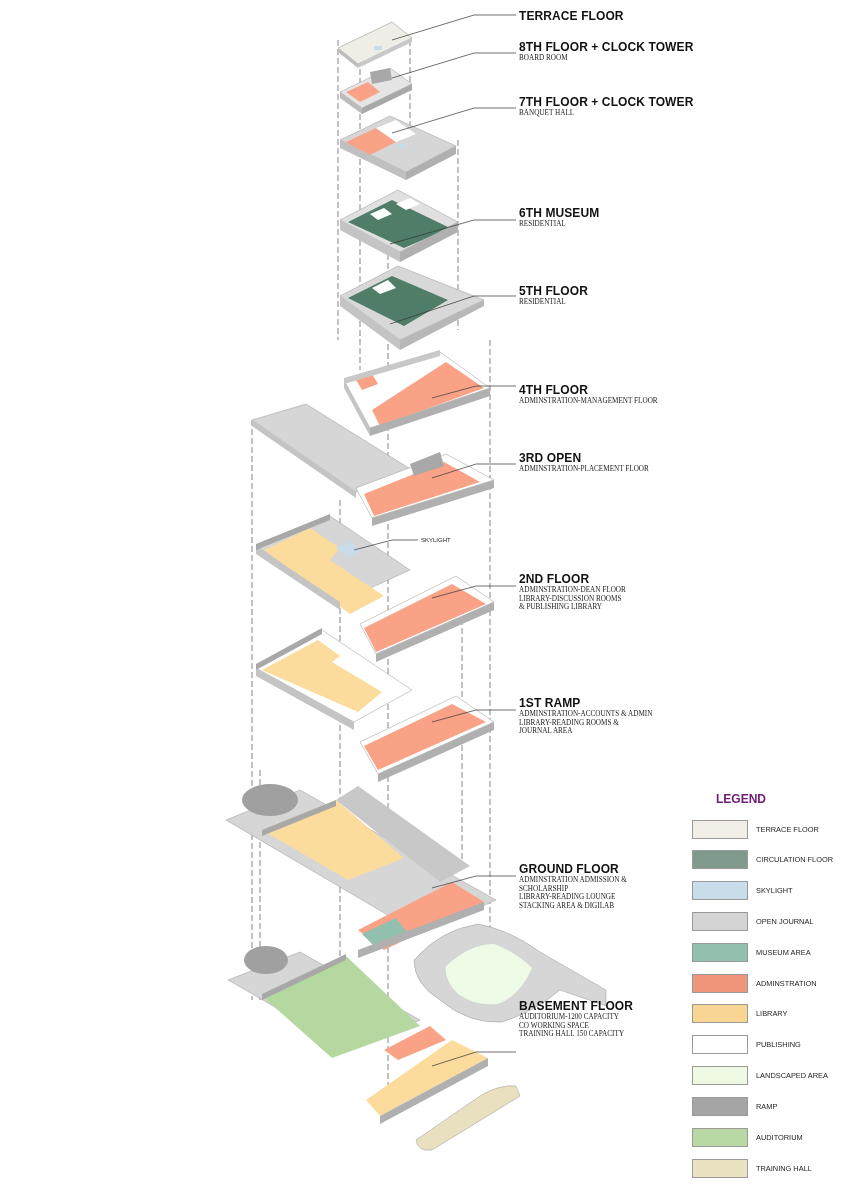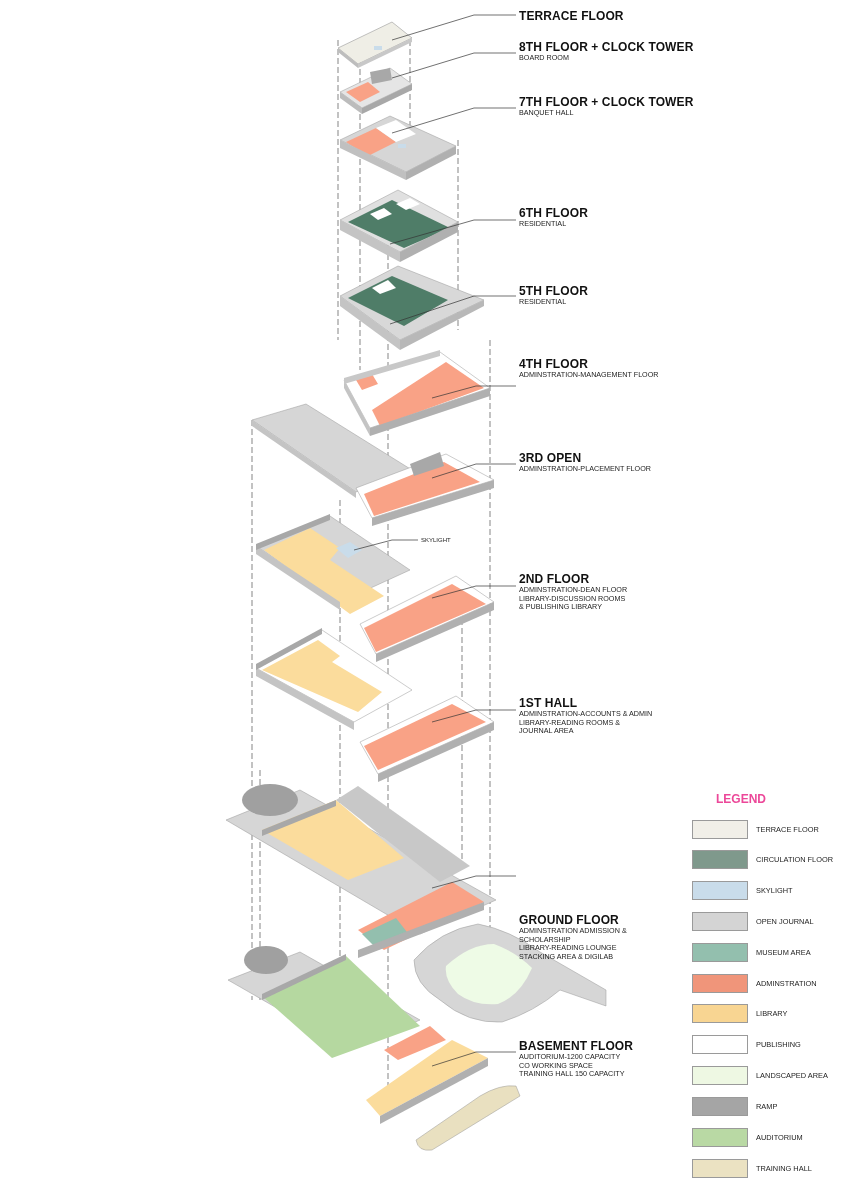--- a/index.html
+++ b/index.html
@@ -1,23 +1,23 @@
 <!DOCTYPE html>
 <html><head>
 <meta charset="utf-8">
 <style>
   html, body { margin: 0; padding: 0; background: #ffffff; }
   body { width: 842px; height: 1191px; position: relative; overflow: hidden; font-family: "Liberation Sans", sans-serif; }
   #diagram { position: absolute; left: 0; top: 0; width: 842px; height: 1191px; }
   .floor-label { position: absolute; left: 519px; }
   .floor-title { font-family: "Liberation Sans", sans-serif; font-weight: bold; font-size: 12px; color: #111; letter-spacing: 0.1px; line-height: 13px; white-space: nowrap; }
-  .floor-desc { font-family: Liberation Sans, sans-serif; font-size: 7.2px; color: #222; line-height: 8.6px; white-space: nowrap; text-transform: uppercase; }
+  .floor-desc { font-family: Liberation Serif, serif; font-size: 7.2px; color: #222; line-height: 8.6px; white-space: nowrap; text-transform: uppercase; }
   .skylight-note { position: absolute; left: 421px; top: 537px; font-size: 6px; color: #222; font-family: "Liberation Sans", sans-serif; }
   #legend { position: absolute; left: 690px; top: 790px; width: 152px; }
-  .legend-title { position: absolute; left: 26px; top: 2px; font-weight: bold; font-size: 12px; color: #ec4899; font-family: "Liberation Sans", sans-serif; }
+  .legend-title { position: absolute; left: 26px; top: 2px; font-weight: bold; font-size: 12px; color: #701a75; font-family: "Liberation Sans", sans-serif; }
   .legend-item { position: absolute; left: 2px; height: 20px; width: 150px; }
   .swatch { position: absolute; left: 0; top: 0; width: 56px; height: 19px; border: 1px solid #9a9a9a; box-sizing: border-box; }
   .legend-label { position: absolute; left: 64px; top: 5px; font-size: 7.4px; color: #222; white-space: nowrap; font-family: "Liberation Sans", sans-serif; }
 </style>
 </head>
 <body>
 
 <svg id="diagram" viewBox="0 0 842 1191" xmlns="http://www.w3.org/2000/svg">
 
   <g stroke="#333" stroke-width="0.6" stroke-dasharray="6,3" fill="none">
@@ -161,55 +161,55 @@
 </div>
 <div class="floor-label" style="top:41px">
   <div class="floor-title">8TH FLOOR + CLOCK TOWER</div>
   <div class="floor-desc">BOARD ROOM</div>
 </div>
 <div class="floor-label" style="top:96px">
   <div class="floor-title">7TH FLOOR + CLOCK TOWER</div>
   <div class="floor-desc">BANQUET HALL</div>
 </div>
 <div class="floor-label" style="top:207px">
-  <div class="floor-title">6TH FLOOR</div>
+  <div class="floor-title">6TH MUSEUM</div>
   <div class="floor-desc">RESIDENTIAL</div>
 </div>
 <div class="floor-label" style="top:285px">
   <div class="floor-title">5TH FLOOR</div>
   <div class="floor-desc">RESIDENTIAL</div>
 </div>
-<div class="floor-label" style="top:358px">
+<div class="floor-label" style="top:384px">
   <div class="floor-title">4TH FLOOR</div>
   <div class="floor-desc">ADMINSTRATION-MANAGEMENT FLOOR</div>
 </div>
 <div class="floor-label" style="top:452px">
   <div class="floor-title">3RD OPEN</div>
   <div class="floor-desc">ADMINSTRATION-PLACEMENT FLOOR</div>
 </div>
 <div class="floor-label" style="top:573px">
   <div class="floor-title">2ND FLOOR</div>
   <div class="floor-desc">ADMINSTRATION-DEAN FLOOR</div>
   <div class="floor-desc">LIBRARY-DISCUSSION ROOMS</div>
   <div class="floor-desc">&amp; PUBLISHING LIBRARY</div>
 </div>
 <div class="floor-label" style="top:697px">
-  <div class="floor-title">1ST HALL</div>
+  <div class="floor-title">1ST RAMP</div>
   <div class="floor-desc">ADMINSTRATION-ACCOUNTS &amp; ADMIN</div>
   <div class="floor-desc">LIBRARY-READING ROOMS &amp;</div>
   <div class="floor-desc">JOURNAL AREA</div>
 </div>
-<div class="floor-label" style="top:914px">
+<div class="floor-label" style="top:863px">
   <div class="floor-title">GROUND FLOOR</div>
   <div class="floor-desc">ADMINSTRATION ADMISSION &amp;</div>
   <div class="floor-desc">SCHOLARSHIP</div>
   <div class="floor-desc">LIBRARY-READING LOUNGE</div>
   <div class="floor-desc">STACKING AREA &amp; DIGILAB</div>
 </div>
-<div class="floor-label" style="top:1040px">
+<div class="floor-label" style="top:1000px">
   <div class="floor-title">BASEMENT FLOOR</div>
   <div class="floor-desc">AUDITORIUM-1200 CAPACITY</div>
   <div class="floor-desc">CO WORKING SPACE</div>
   <div class="floor-desc"> TRAINING HALL 150 CAPACITY</div>
 </div>
 
 <div class="skylight-note">SKYLIGHT</div>
 
 <div id="legend">
   <div class="legend-title">LEGEND</div>

